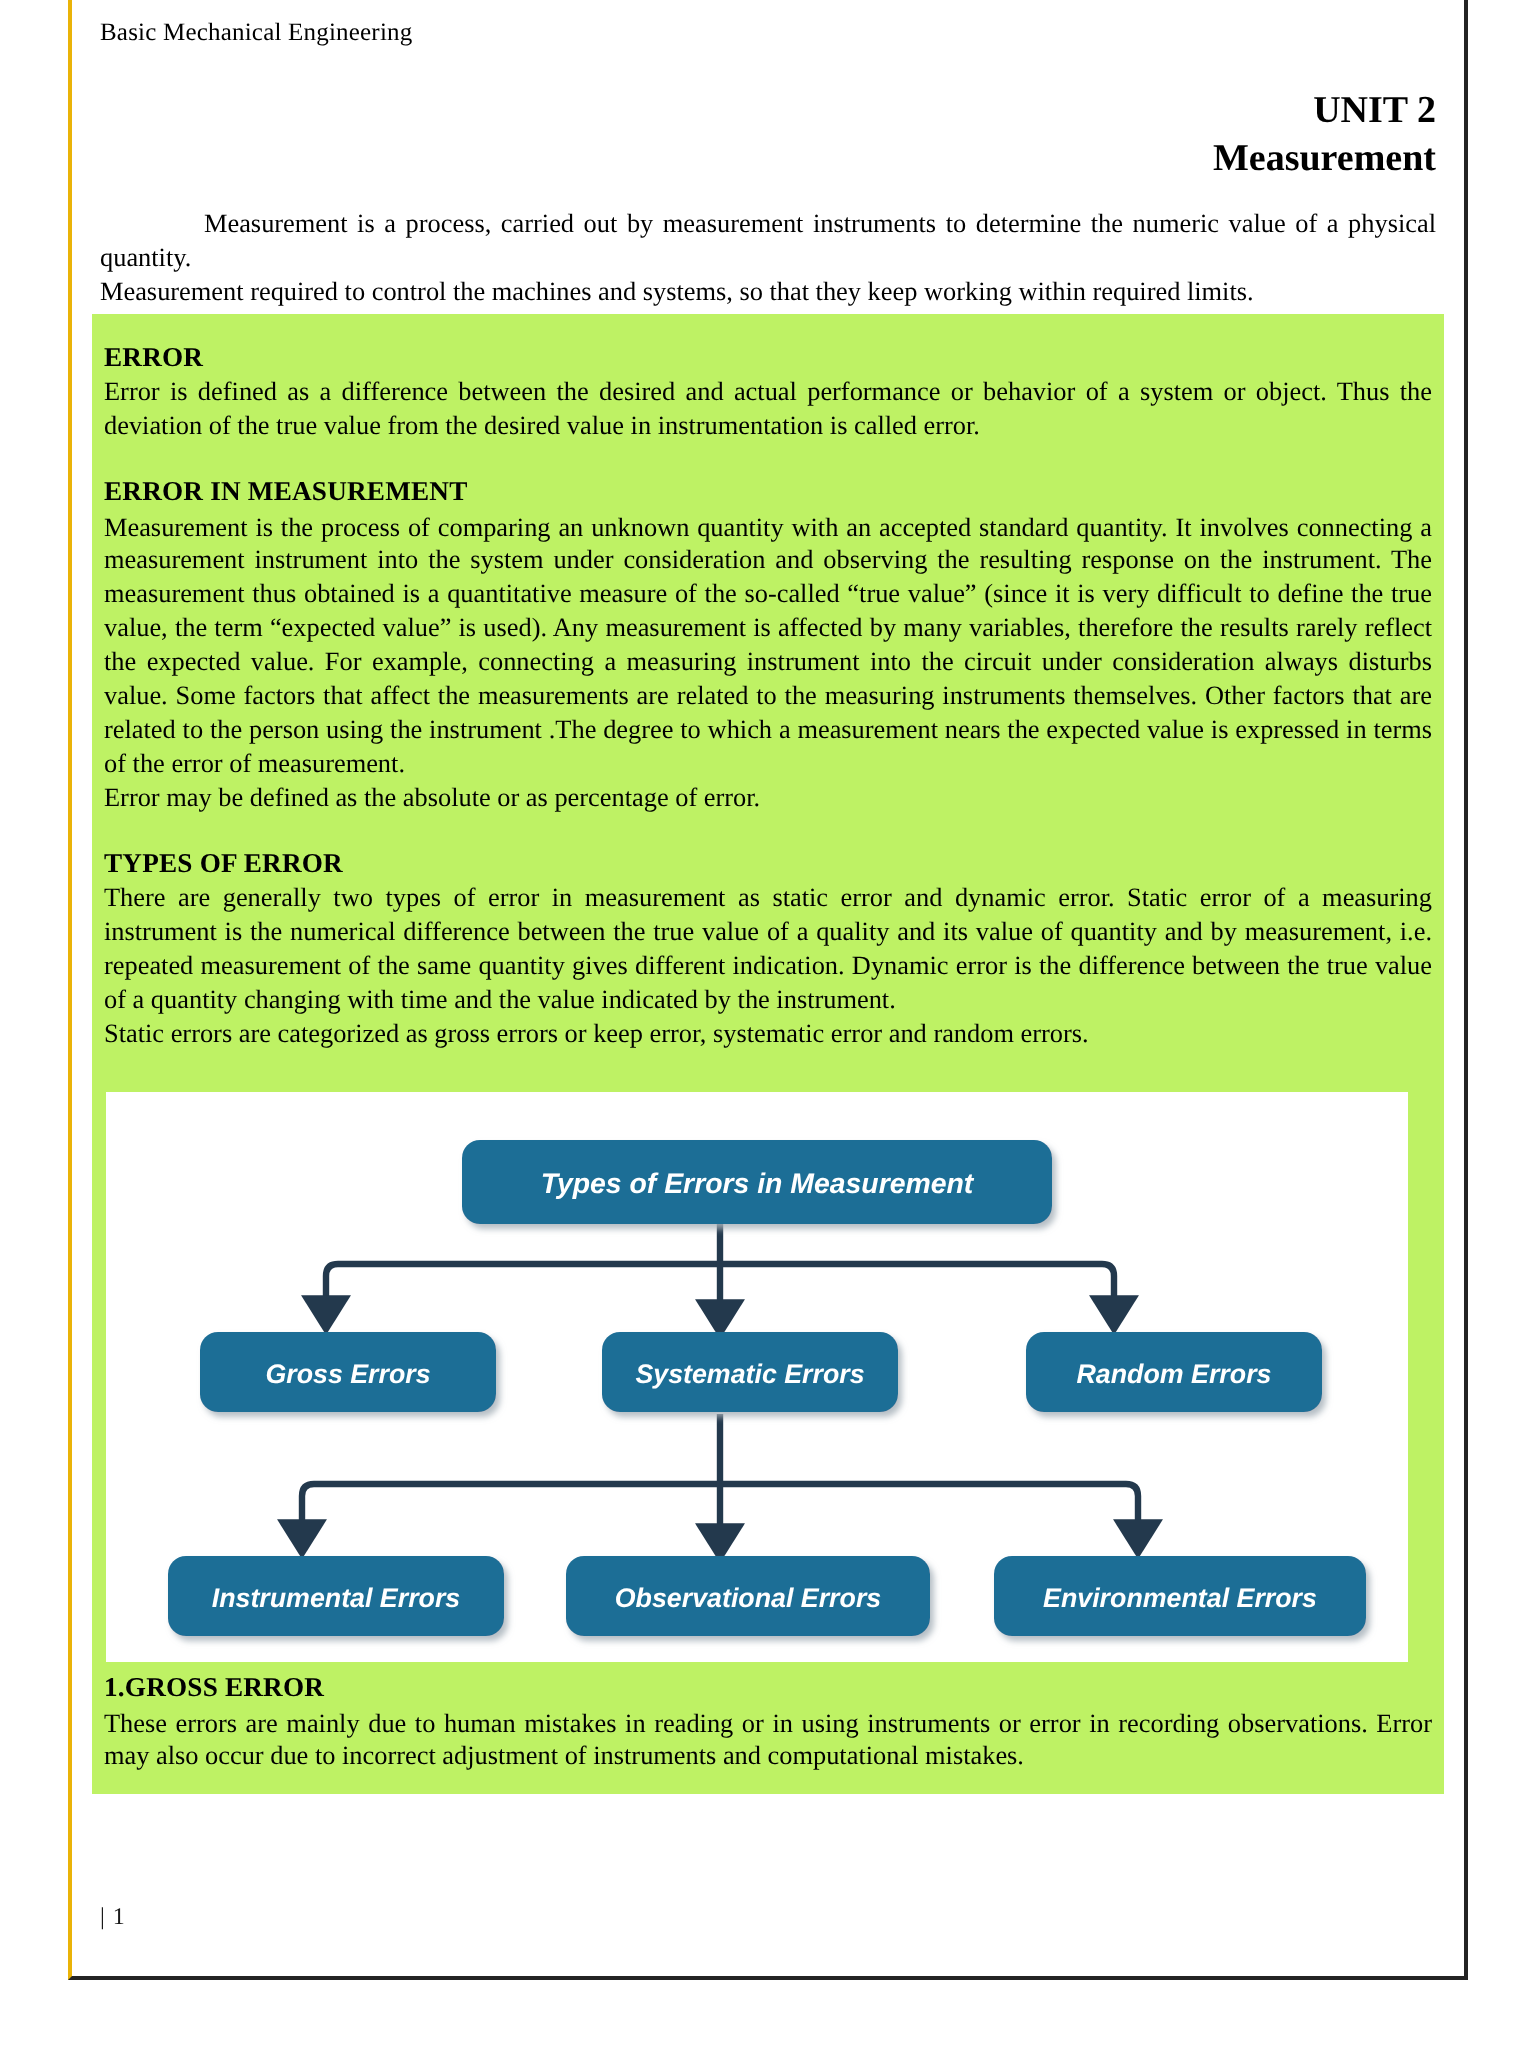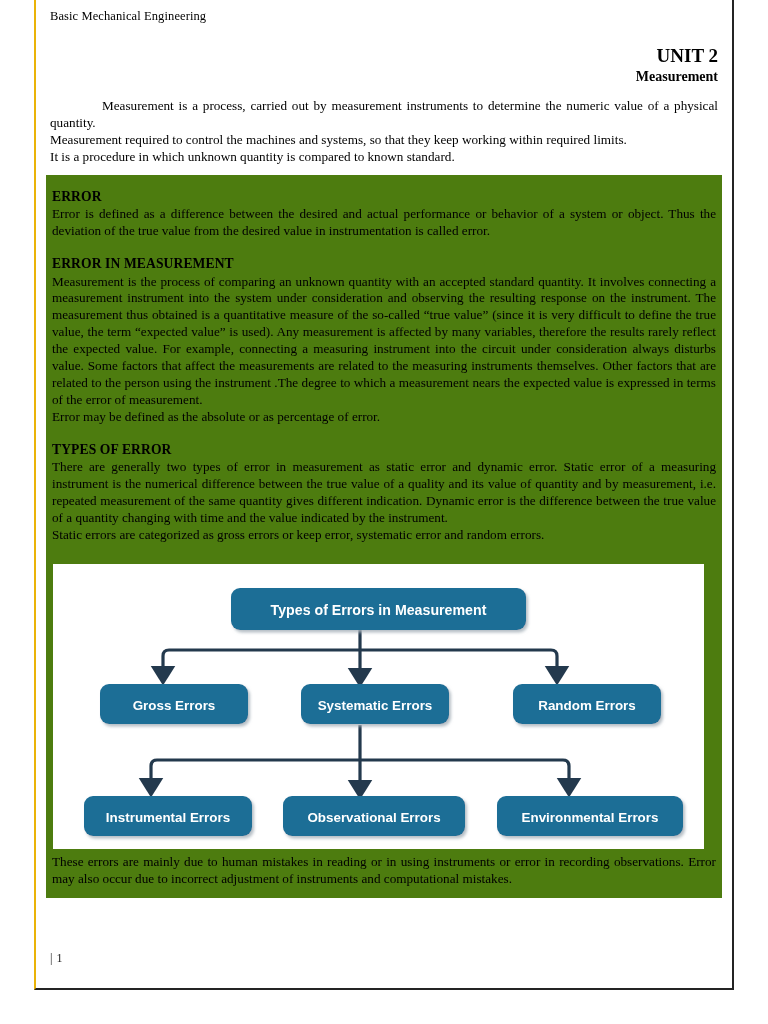--- a/index.html
+++ b/index.html
@@ -49,21 +49,21 @@
   .title-block {
     text-align: right;
     margin-top: 20px;
   }
   .unit-title {
     font-size: 19px;
     font-weight: bold;
     line-height: 1.15;
   }
   .doc-title {
-    font-size: 14px;
+    font-size: 19px;
     font-weight: bold;
     line-height: 1.2;
     margin-top: 3px;
   }
 
   .intro {
     margin-top: 11px;
     font-size: 13.2px;
     line-height: 1.29;
     text-align: justify;
@@ -73,23 +73,23 @@
     text-align: justify;
   }
   .intro p.indent {
     text-indent: 52px;
   }
 
   
   .band {
     position: absolute;
     left: 10px;
-    top: 175px;
+    top: 157px;
     width: 676px;
-    background: #4d7c0f;
+    background: #bef264;
     padding: 14px 4px 10px 4px;
     box-sizing: border-box;
   }
 
   .sec {
     margin: 0 0 0 0;
     padding: 0 2px;
   }
   .sec + .sec {
     margin-top: 16px;
@@ -109,20 +109,21 @@
   }
 
   
   .diagram-wrap {
     margin-top: 20px;
     background: #ffffff;
     width: 651px;
     height: 285px;
     position: relative;
     margin-left: 3px;
+    font-style: italic;
   }
   .diagram-wrap svg {
     display: block;
   }
 
   .after-diagram {
     margin-top: 5px;
     padding: 0 2px;
   }
 
@@ -233,20 +234,21 @@
             <text x="321" y="257.5" text-anchor="middle" font-family="Liberation Sans, sans-serif" font-size="13.4" font-weight="bold" fill="#ffffff">Observational Errors</text>
           </g>
           <g>
             <rect x="444" y="232" width="186" height="40" rx="9" ry="9" fill="#1b6e96" filter="url(#bxsh)"></rect>
             <text x="537" y="257.5" text-anchor="middle" font-family="Liberation Sans, sans-serif" font-size="13.4" font-weight="bold" fill="#ffffff">Environmental Errors</text>
           </g>
         </svg>
       </div>
 
       <div class="sec after-diagram">
+        <h2 class="sec-head">1.GROSS ERROR</h2>
         <p>These errors are mainly due to human mistakes in reading or in using instruments or error in recording observations. Error may also occur due to incorrect adjustment of instruments and computational mistakes.</p>
       </div>
 
     </div>
 
     <div class="footer">| 1</div>
 
   </div>
 </div>
 

